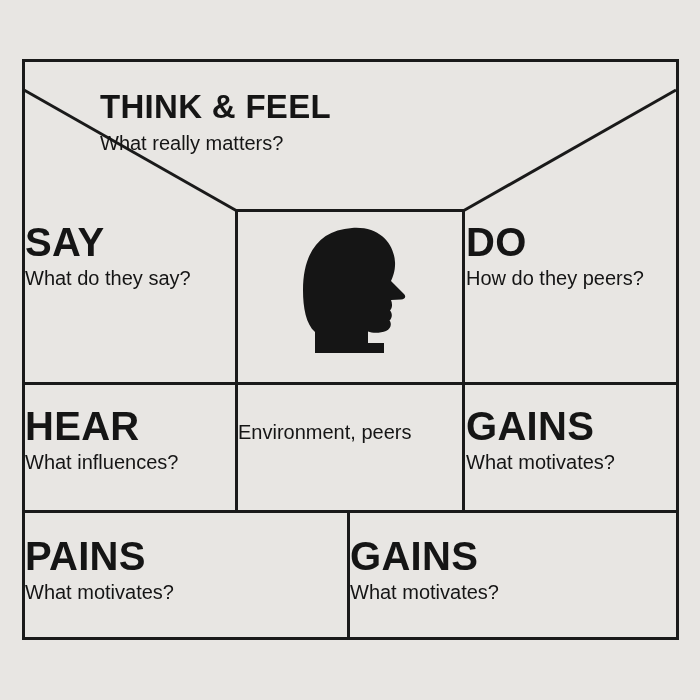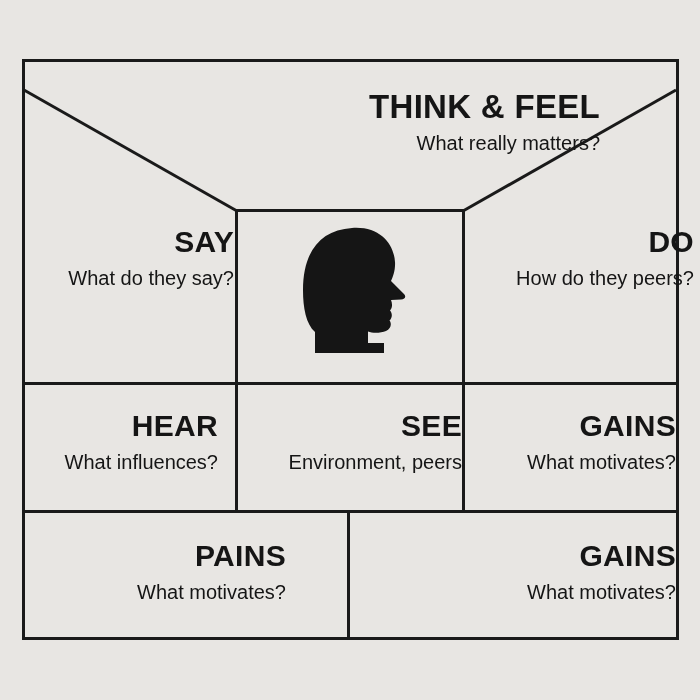--- a/index.html
+++ b/index.html
@@ -30,26 +30,26 @@
     fill:none;
     stroke:var(--line);
     stroke-width:3;
   }
   .grid-svg .fill{
     fill:var(--icon);
     stroke:none;
   }
   .sec{
     position:absolute;
-    text-align:right;
+    text-align:left;
     color:var(--text);
   }
   .sec .title{
     font-weight:700;
-    font-size:30px;
+    font-size:40px;
     line-height:30px;
     letter-spacing:0.3px;
     white-space:nowrap;
   }
   .sec .sub{
     font-size:20px;
     line-height:29px;
     margin-top:7px;
   }
   .sec-think-feel{left:100px;top:90px;width:500px;}
@@ -117,21 +117,20 @@
     <div class="title">DO</div>
     <div class="sub">How do they peers?</div>
   </div>
 
   <div class="sec sec-hear">
     <div class="title">HEAR</div>
     <div class="sub">What influences?</div>
   </div>
 
   <div class="sec sec-see">
-    <div class="title">SEE</div>
     <div class="sub">Environment, peers</div>
   </div>
 
   <div class="sec sec-gains-middle">
     <div class="title">GAINS</div>
     <div class="sub">What motivates?</div>
   </div>
 
   <div class="sec sec-pains">
     <div class="title">PAINS</div>

